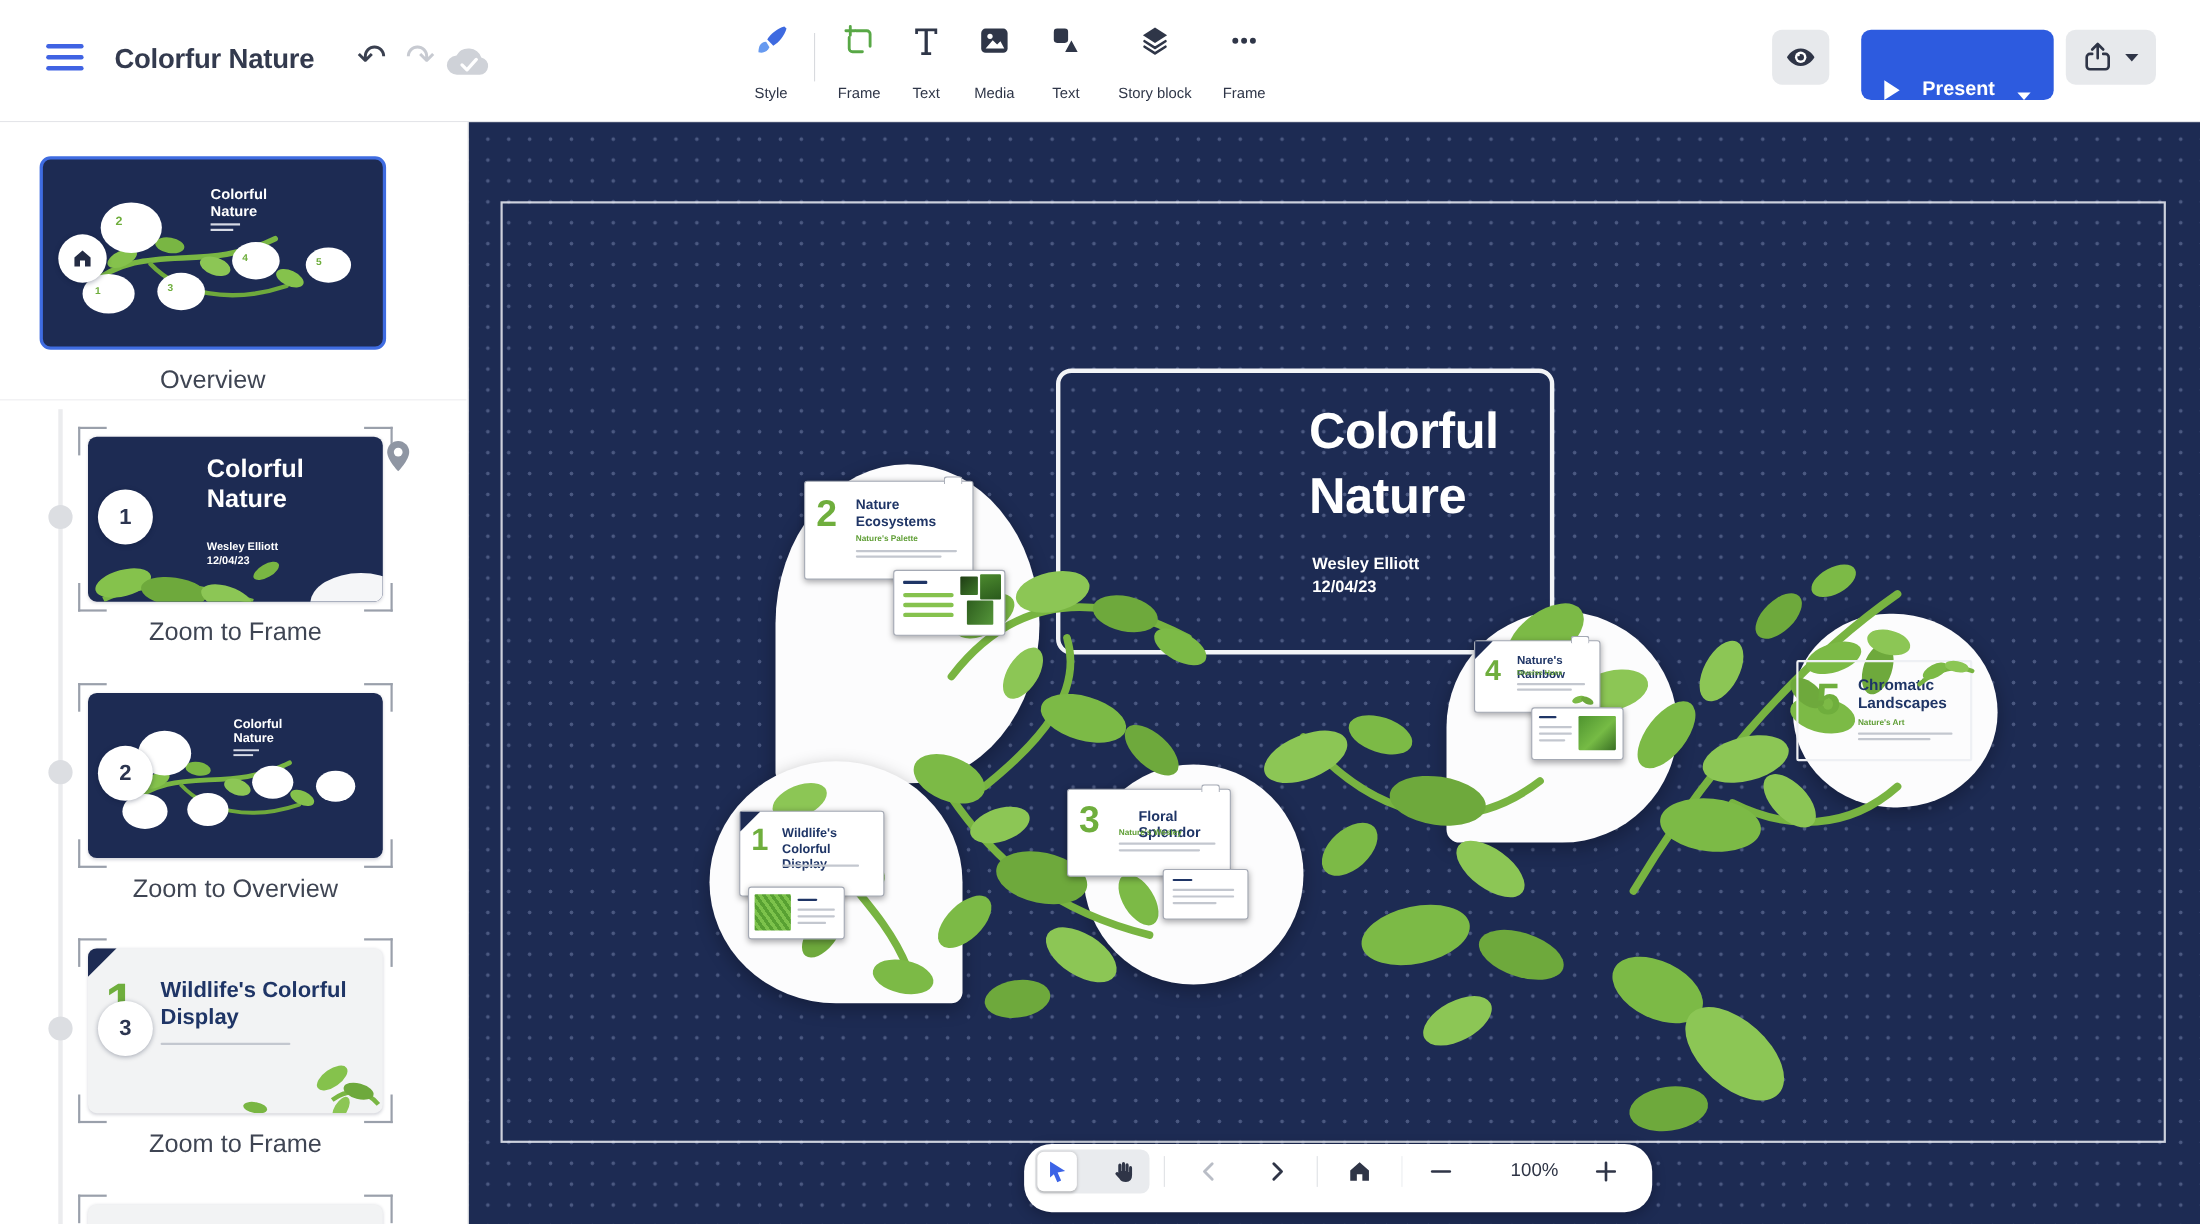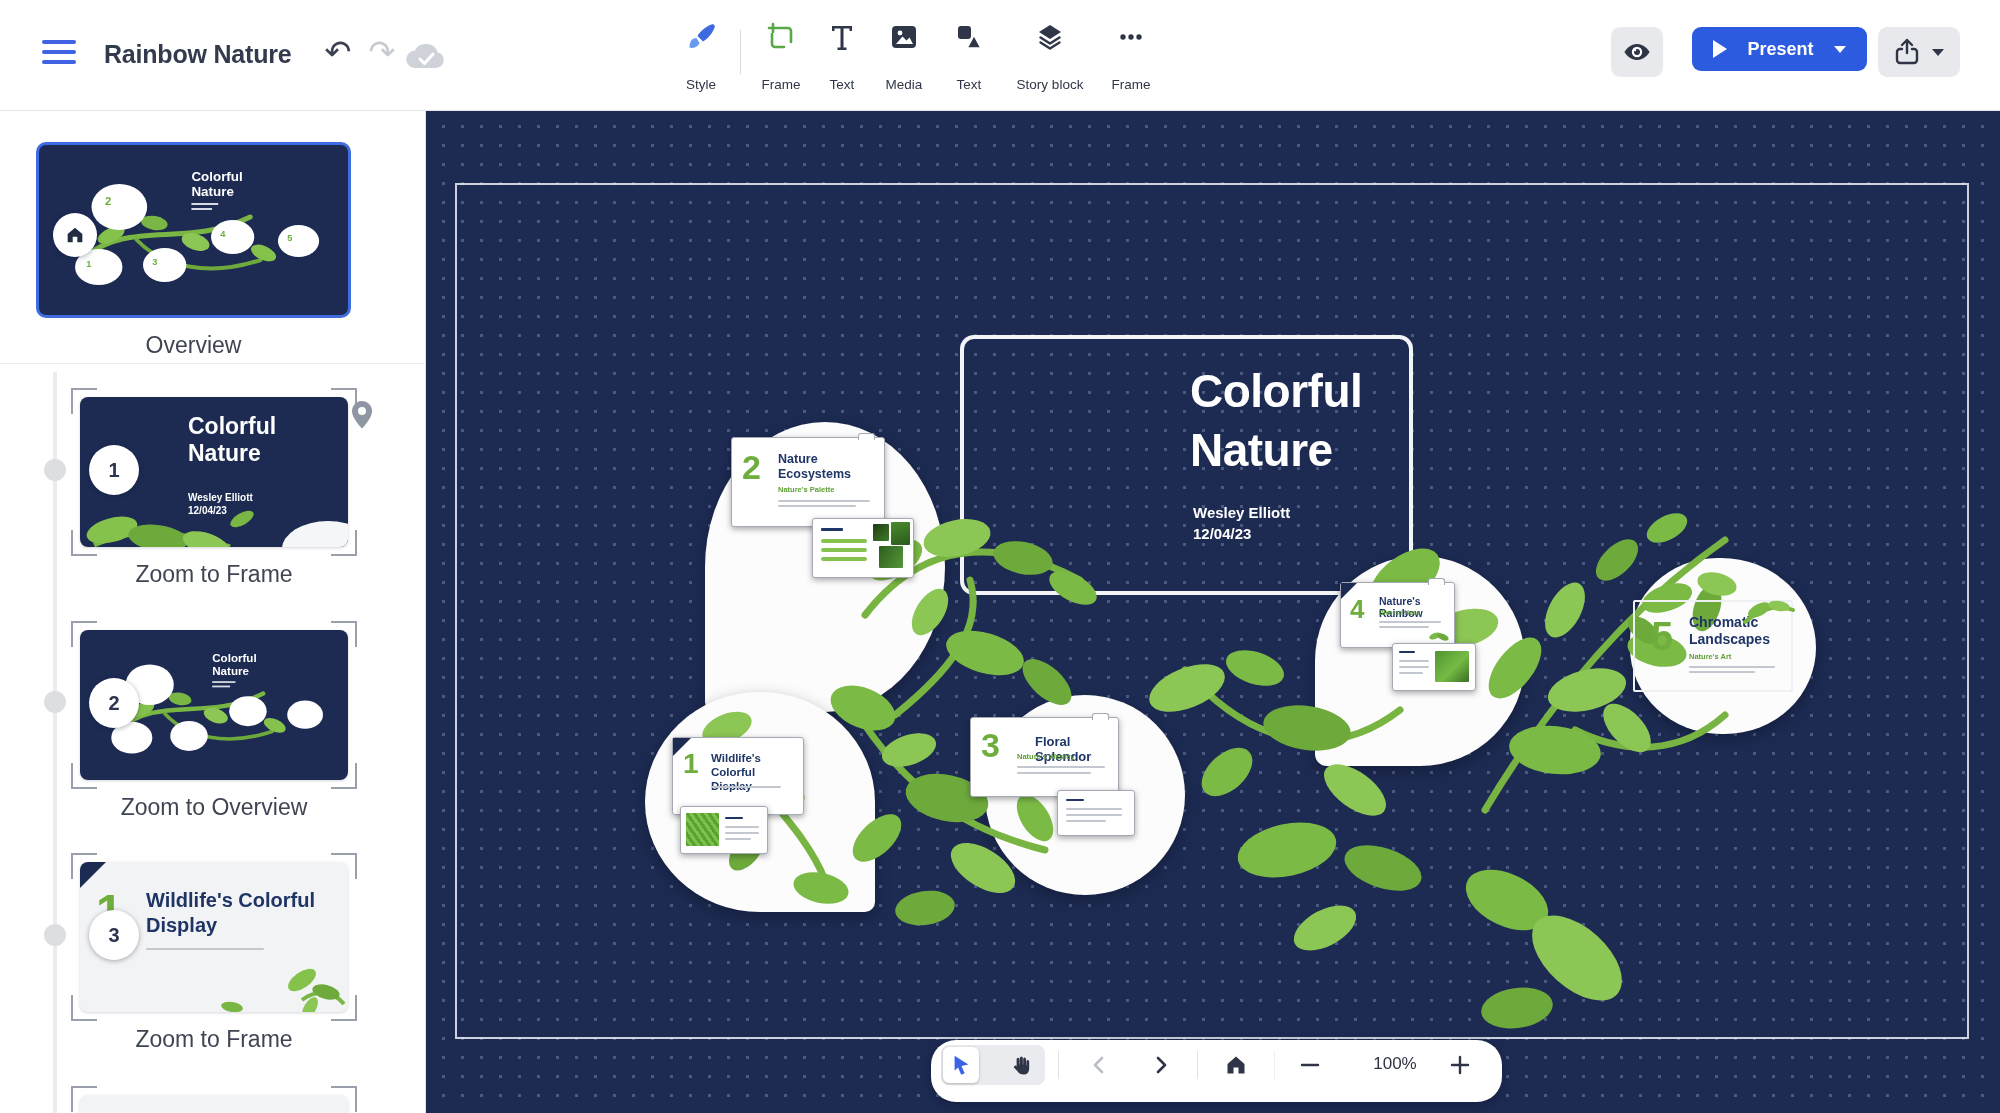--- a/index.html
+++ b/index.html
@@ -20,22 +20,22 @@
   .cloud{position:absolute;left:404px;top:36px;width:44px;height:38px;}
   .tool{position:absolute;top:22px;width:84px;height:70px;display:flex;flex-direction:column;
         align-items:center;justify-content:space-between;cursor:pointer;}
   .tool .glyph{width:30px;height:30px;display:flex;align-items:center;justify-content:center;}
   .tool .lbl{font-size:13.5px;color:#2f3648;white-space:nowrap;}
   .tool-divider{position:absolute;left:740px;top:30px;width:1px;height:44px;background:#d8dade;}
   .gray-btn{position:absolute;top:27px;height:50px;border-radius:9px;background:#e7e9ec;
             display:flex;align-items:center;justify-content:center;cursor:pointer;gap:12px;}
   .eye-btn{left:1611px;width:52px;}
   .share-btn{left:1878px;width:82px;}
-  .present-btn{position:absolute;left:1692px;top:27px;width:175px;height:44px;border-radius:9px;
-               background:#2d5bdf;display:flex;align-items:center;justify-content:center;gap:20px;cursor:pointer;}
+  .present-btn{position:absolute;left:1692px;top:27px;width:175px;height:64px;border-radius:9px;
+               background:#2d5bdf;display:flex;align-items:flex-end;justify-content:center;gap:20px;cursor:pointer;}
   .present-btn .play{width:0;height:0;border-left:14px solid #fff;border-top:9px solid transparent;
                      border-bottom:9px solid transparent;}
   .present-btn .txt{color:#fff;font-size:18px;font-weight:bold;}
   .caret{width:0;height:0;border-left:6px solid transparent;border-right:6px solid transparent;
          border-top:7px solid #fff;}
   .caret.dark{border-top-color:#2f3547;}
 
   
   .sidebar{position:absolute;left:0;top:110px;width:425px;height:1003px;background:#ffffff;
            border-right:1px solid #e3e4e8;z-index:30;overflow:hidden;}
@@ -101,21 +101,21 @@
 </style>
 </head>
 <body>
 
 <div class="topbar">
   <div class="hamburger">
       <i></i>
       <i></i>
       <i></i>
     </div>
-  <div class="doc-title">Rainbow Nature</div>
+  <div class="doc-title">Colorfur Nature</div>
 
   <div class="hist-icon undo">↶</div>
   <div class="hist-icon redo">↷</div>
   <div class="cloud">
     <svg width="44" height="38" viewBox="0 0 44 38">
       <path d="M12,32 h20 a8,8 0 0 0 1.5,-15.8 A12,11 0 0 0 11,14.5 A9,8.5 0 0 0 12,32 Z" fill="#cfd2d8"></path>
       <path d="M16,23 l4.5,4.5 L29,18" stroke="#fff" stroke-width="3" fill="none" stroke-linecap="round" stroke-linejoin="round"></path>
     </svg>
   </div>
 

